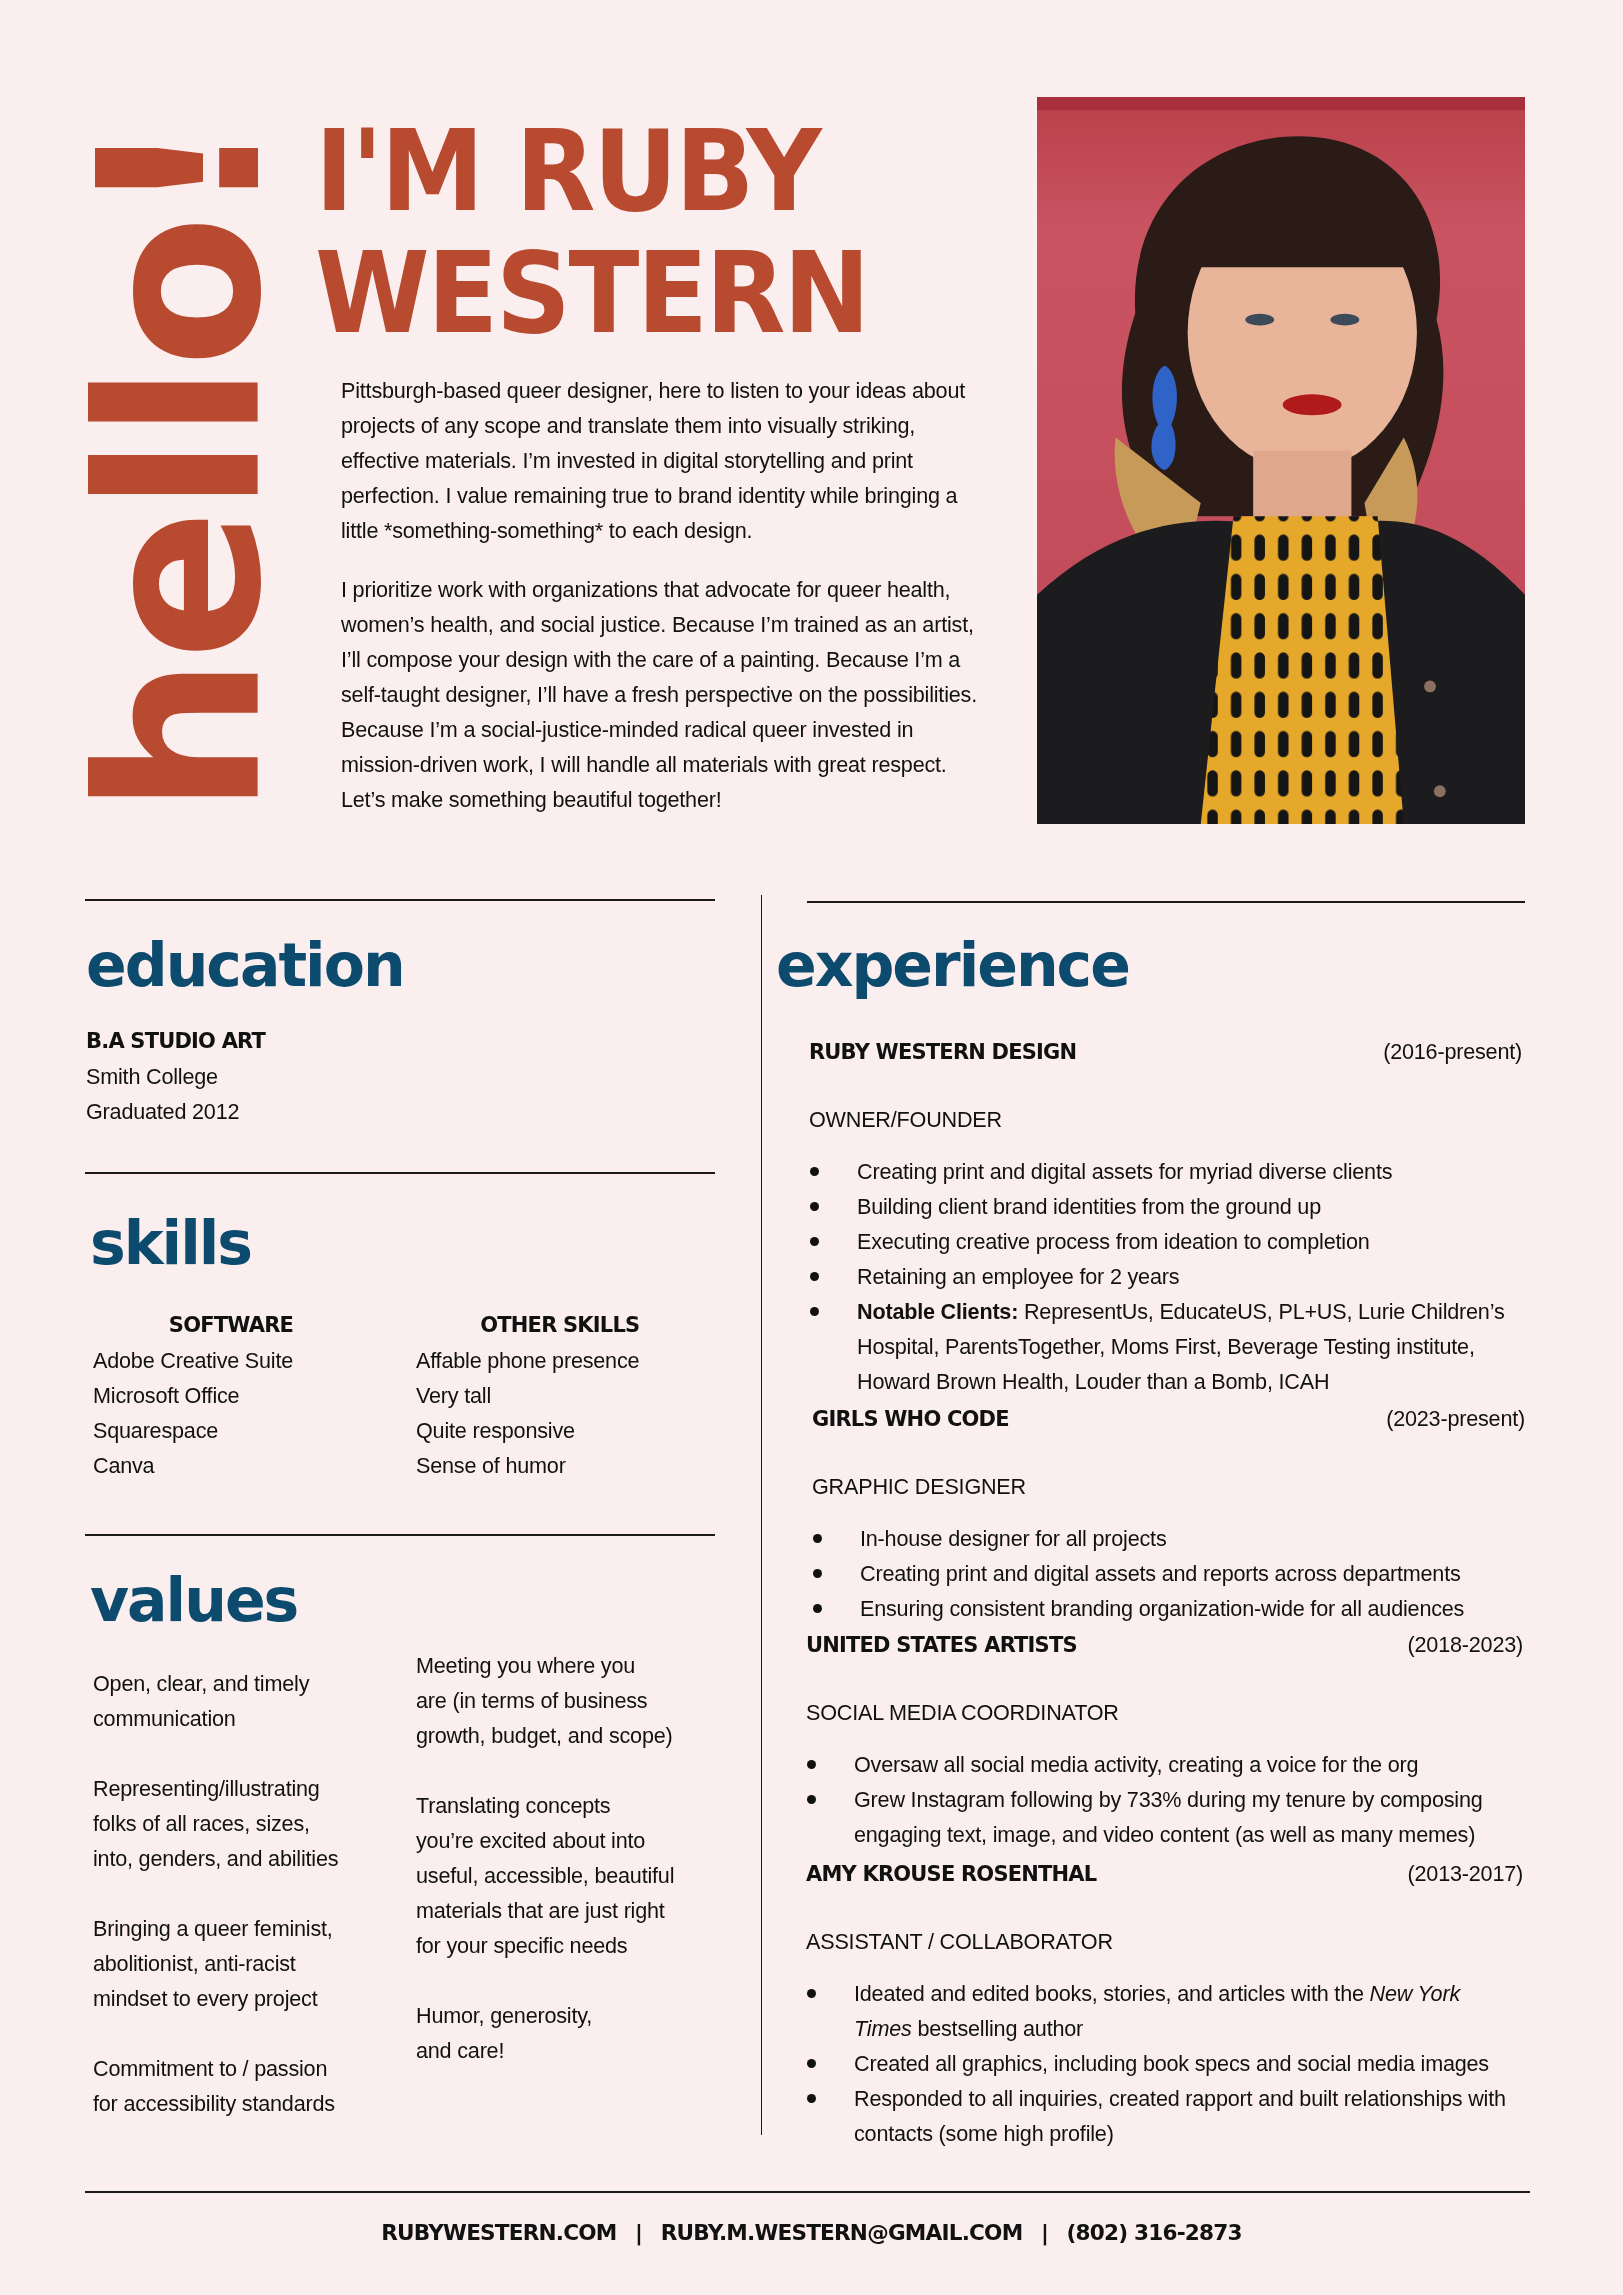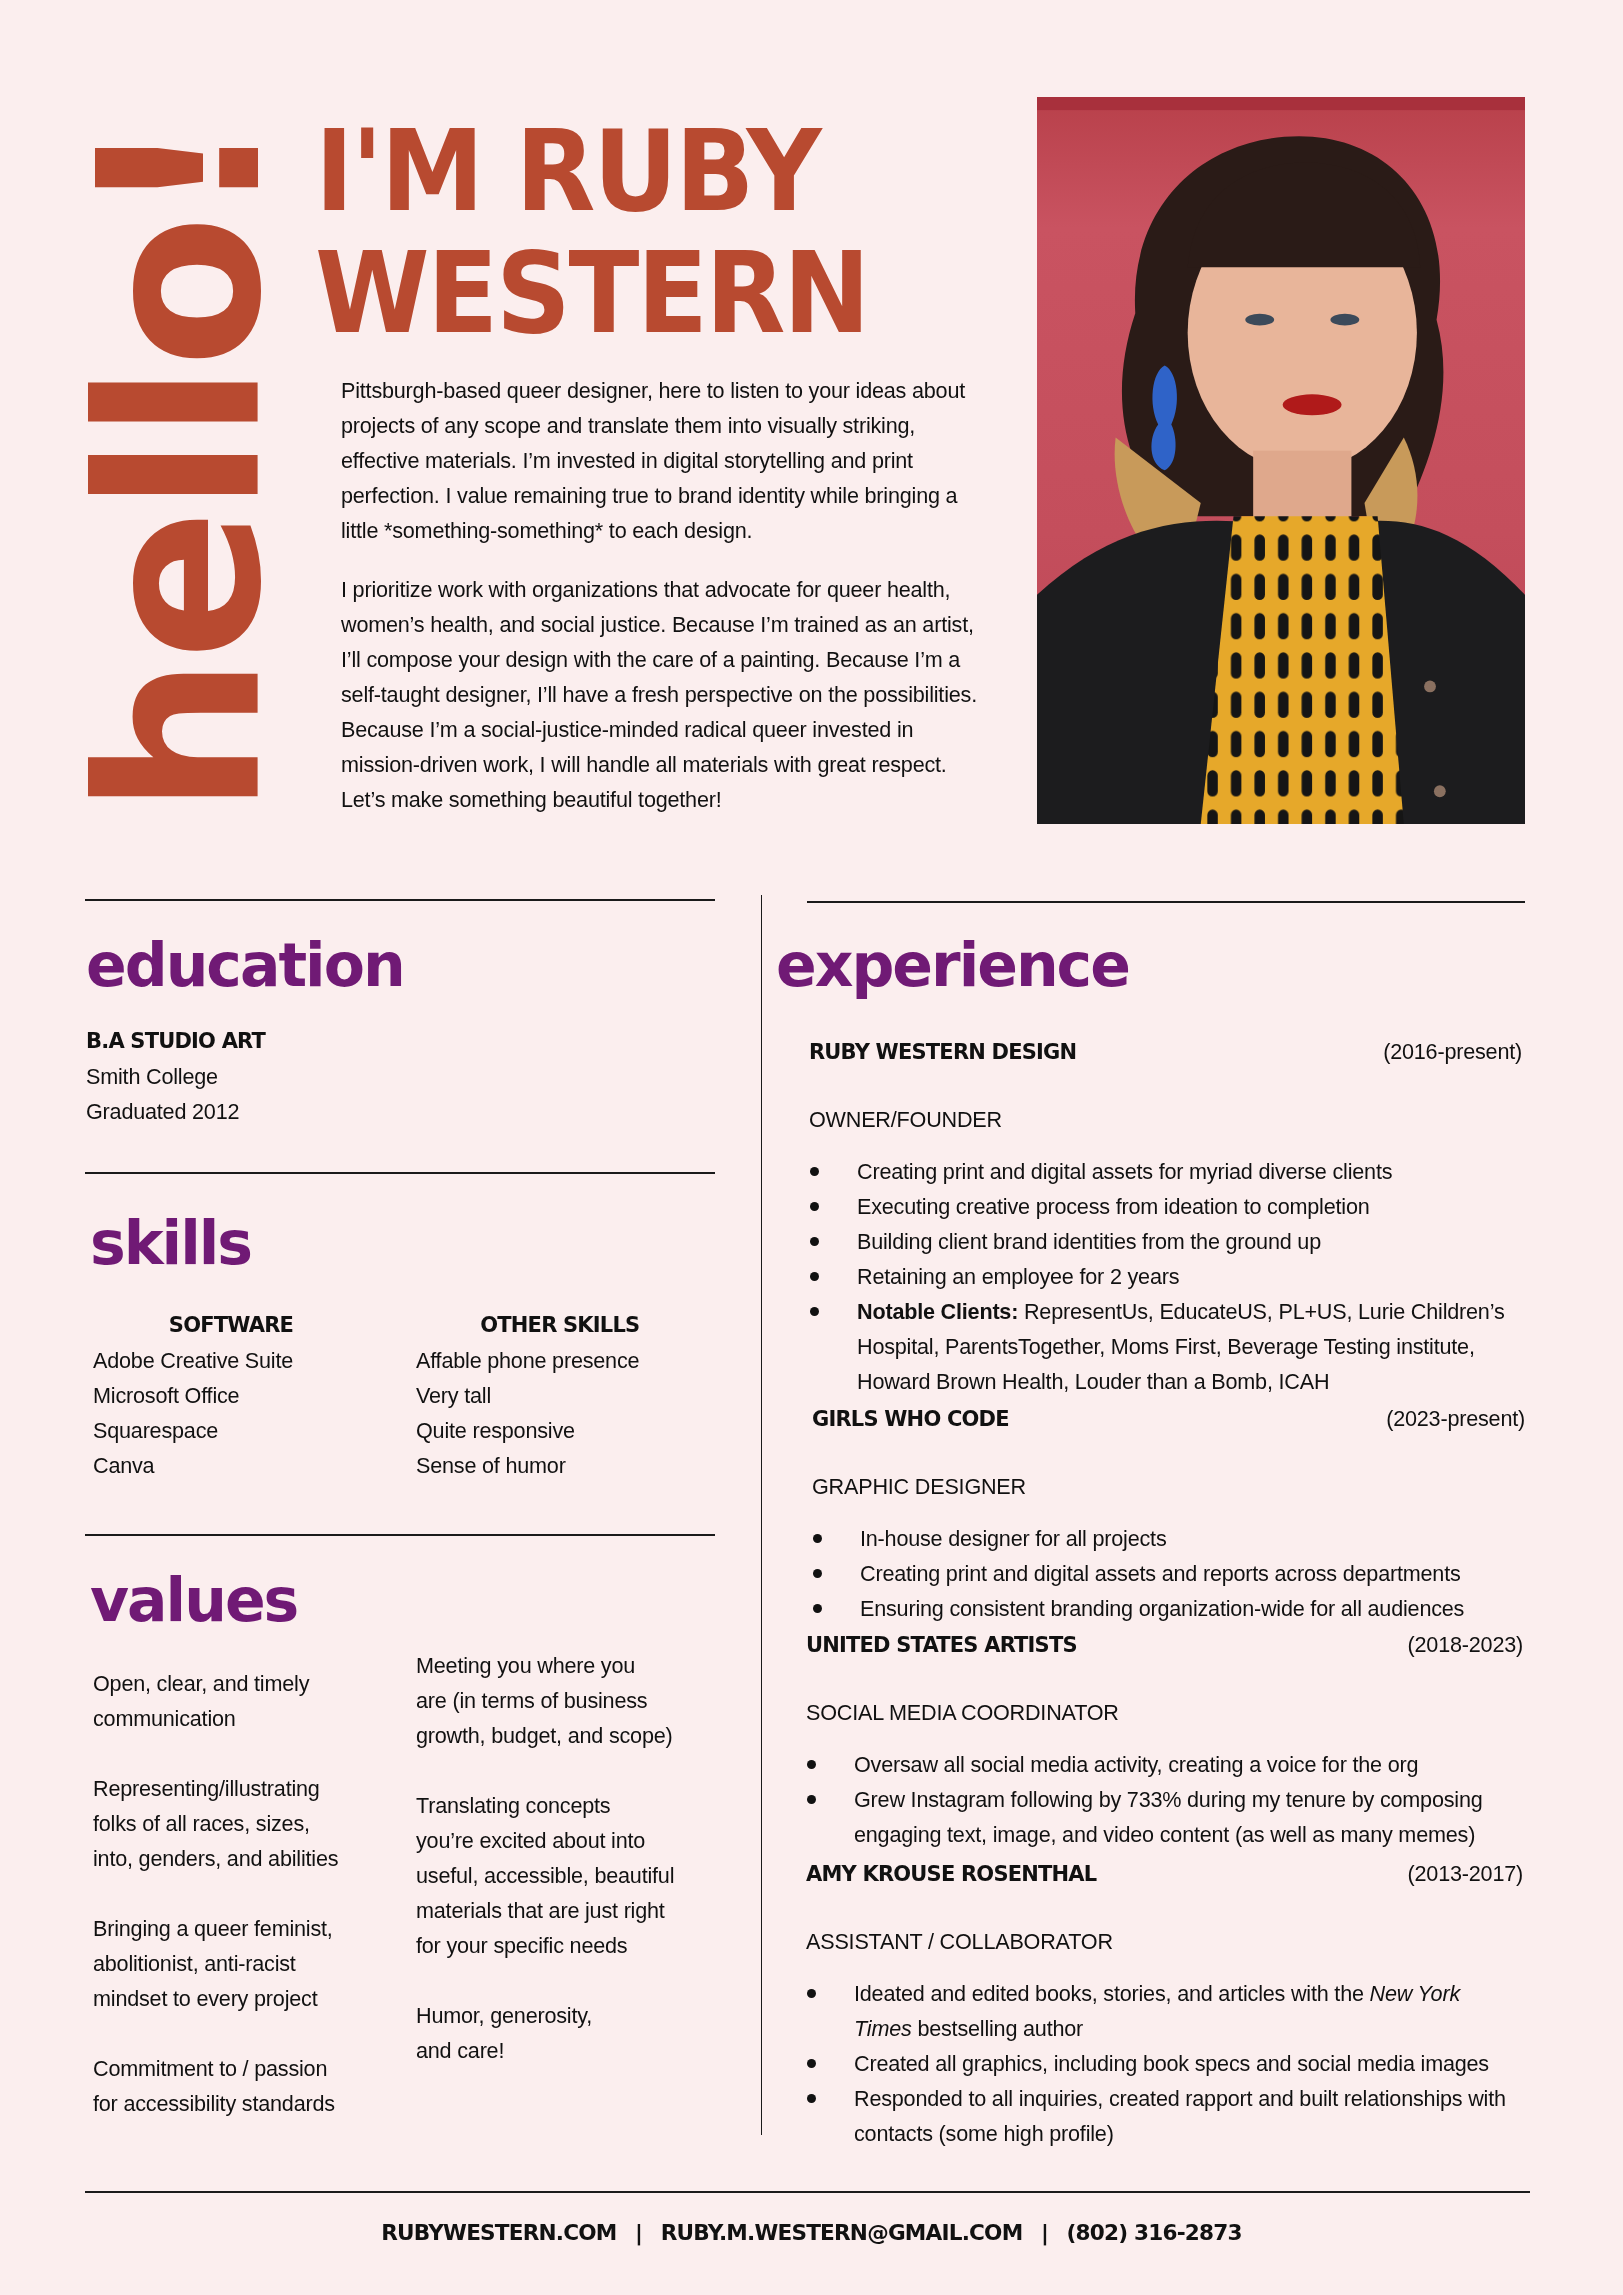--- a/index.html
+++ b/index.html
@@ -59,21 +59,21 @@
 
   
   .hr { position: absolute; height: 2px; background: #1a1a1a; }
   .vr { position: absolute; width: 1.3px; background: #1a1a1a; }
 
   
   .sec-title {
     position: absolute;
     font-family: "DejaVu Sans", sans-serif;
     font-weight: bold;
-    color: #701a75;
+    color: #0c4a6e;
     font-size: 60px;
     line-height: 65px;
     letter-spacing: -2px;
   }
   .label-bold {
     font-family: "DejaVu Sans", sans-serif;
     font-weight: bold;
     font-size: 21px;
     letter-spacing: -0.8px;
     line-height: 35px;
@@ -239,22 +239,22 @@
 <div class="sec-title" style="left:776px; top:933px;">experience</div>
 
 <div class="job" style="top:1034px; left:809px; width:713px;">
   <div class="job-head">
     <span class="label-bold">RUBY WESTERN DESIGN</span>
     <span class="body-line">(2016-present)</span>
   </div>
   <div class="job-role">OWNER/FOUNDER</div>
   <ul class="job-bullets">
     <li><span class="dot"></span><span>Creating print and digital assets for myriad diverse clients</span></li>
+    <li><span class="dot"></span><span>Building client brand identities from the ground up</span></li>
     <li><span class="dot"></span><span>Executing creative process from ideation to completion</span></li>
-    <li><span class="dot"></span><span>Building client brand identities from the ground up</span></li>
     <li><span class="dot"></span><span>Retaining an employee for 2 years</span></li>
     <li><span class="dot"></span><b>Notable Clients:</b><span> RepresentUs, EducateUS, PL+US, Lurie Children’s Hospital, ParentsTogether, Moms First, Beverage Testing institute, Howard Brown Health, Louder than a Bomb, ICAH</span></li>
   </ul>
 </div>
 
 <div class="job" style="top:1401px; left:812px; width:713px;">
   <div class="job-head">
     <span class="label-bold">GIRLS WHO CODE</span>
     <span class="body-line">(2023-present)</span>
   </div>

